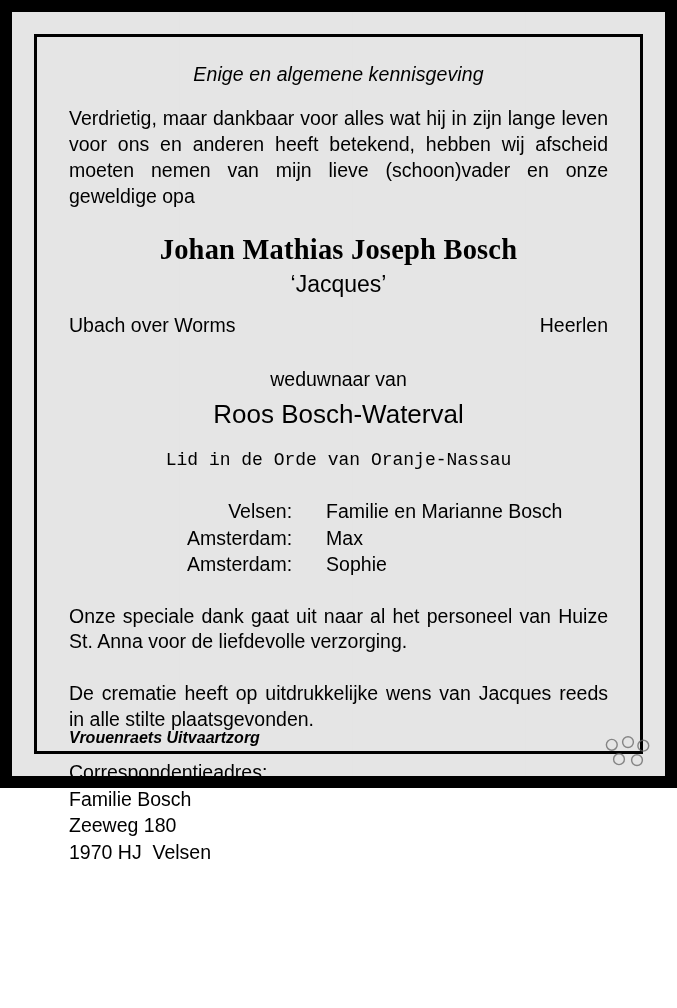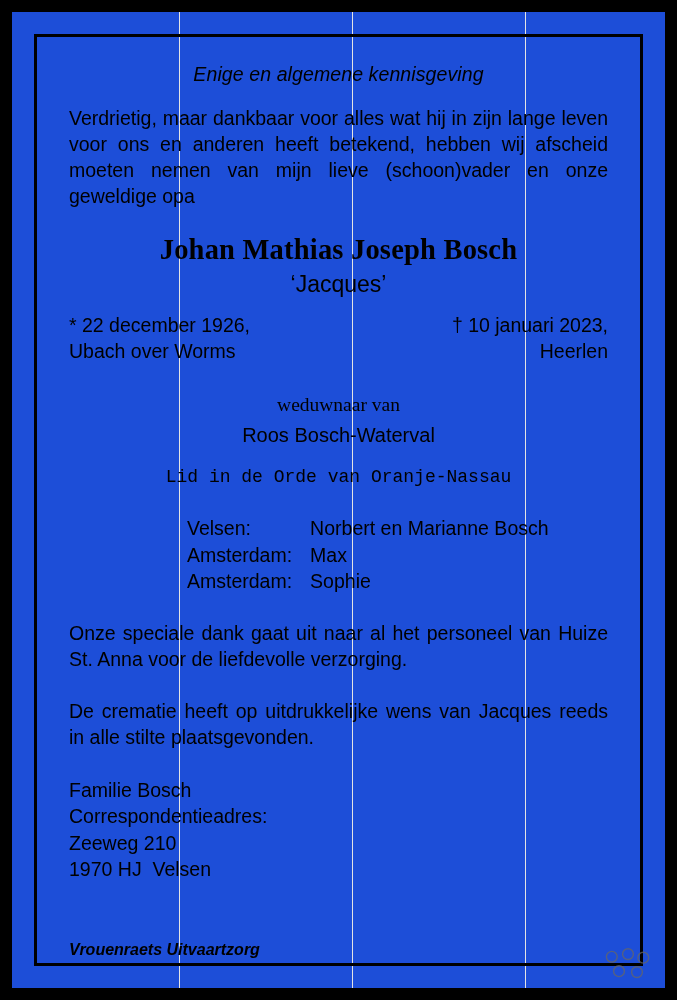--- a/index.html
+++ b/index.html
@@ -11,22 +11,22 @@
     width: 677px;
     height: 1008px;
     font-family: "Liberation Sans", sans-serif;
     color: #000000;
     overflow: hidden;
   }
 
   .card {
     position: relative;
     width: 677px;
-    height: 1000px;
-    background: #1d4ed8;
+    height: 788px;
+    background: #e5e5e5;
     box-sizing: border-box;
     border: 12px solid #000000;
   }
   
   .fold {
     position: absolute;
     top: 0;
     bottom: 0;
     width: 1px;
     background: #e4e4e4;
@@ -96,25 +96,24 @@
     display: flex;
     justify-content: space-between;
   }
   .dates .left { text-align: left; }
   .dates .right { text-align: right; }
 
   .weduwnaar {
     text-align: center;
     font-size: 19.5px;
     margin-top: 30px;
-    font-family: Liberation Serif, serif;
   }
   .spouse {
     text-align: center;
-    font-size: 20px;
+    font-size: 26px;
     margin-top: 8px;
   }
   .orde {
     text-align: center;
     font-size: 18px;
     margin-top: 20px;
     font-family: Liberation Mono, monospace;
   }
 
   .family {
@@ -125,22 +124,22 @@
   .family table {
     border-collapse: collapse;
     margin: 0 auto 0 118px;
   }
   .family td {
     padding: 0;
     vertical-align: top;
     white-space: nowrap;
   }
   .family td.place {
-    text-align: left;
-    padding-right: 18px;
+    text-align: right;
+    padding-right: 34px;
   }
 
   .para {
     font-size: 19.5px;
     line-height: 1.33;
     text-align: justify;
     text-justify: inter-word;
     margin-top: 26px;
   }
 
@@ -186,62 +185,58 @@
       <div class="kennisgeving">Enige en algemene kennisgeving</div>
 
       <div class="intro">Verdrietig, maar dankbaar voor alles wat hij in zijn lange leven voor ons en anderen heeft betekend, hebben wij afscheid moeten nemen van mijn lieve (schoon)vader en onze geweldige opa</div>
 
       <div class="name">Johan Mathias Joseph Bosch</div>
 
       <div class="nickname">‘Jacques’</div>
 
       <div class="dates">
         <div class="row">
-          <span class="left">* 22 december 1926,</span>
-          <span class="right">† 10 januari 2023,</span>
-        </div>
-        <div class="row">
           <span class="left">Ubach over Worms</span>
           <span class="right">Heerlen</span>
         </div>
       </div>
 
       <div class="weduwnaar">weduwnaar van</div>
 
       <div class="spouse">Roos Bosch-Waterval</div>
 
       <div class="orde">Lid in de Orde van Oranje-Nassau</div>
 
       <div class="family">
         <table>
           <tbody>
               <tr>
             <td class="place">Velsen:</td>
-            <td class="names">Norbert en Marianne Bosch</td>
+            <td class="names">Familie en Marianne Bosch</td>
           </tr>
           <tr>
             <td class="place">Amsterdam:</td>
             <td class="names">Max</td>
           </tr>
           <tr>
             <td class="place">Amsterdam:</td>
             <td class="names">Sophie</td>
           </tr>
         </tbody>
           </table>
       </div>
 
       <div class="para">Onze speciale dank gaat uit naar al het personeel van Huize St. Anna voor de liefdevolle verzorging.</div>
 
       <div class="para">De crematie heeft op uitdrukkelijke wens van Jacques reeds in alle stilte plaatsgevonden.</div>
 
       <div class="address">
+        <div>Correspondentieadres:</div>
         <div>Familie Bosch</div>
-        <div>Correspondentieadres:</div>
-        <div>Zeeweg 210</div>
+        <div>Zeeweg 180</div>
         <div>1970 HJ  Velsen</div>
       </div>
 
       <div class="footer">Vrouenraets Uitvaartzorg</div>
 
     </div>
   </div>
 
   <svg class="logo" viewBox="0 0 60 40">
     <g fill="none" stroke="#666666" stroke-width="1.6">

